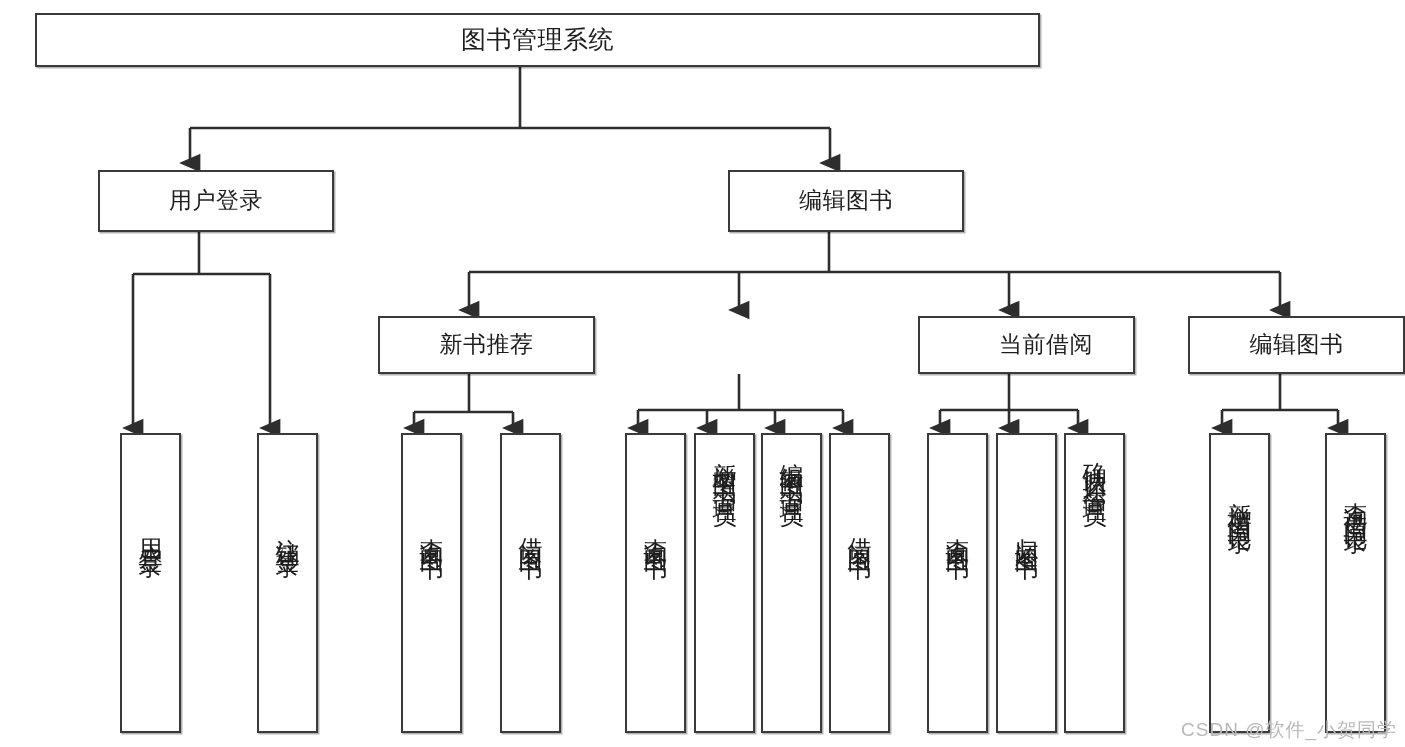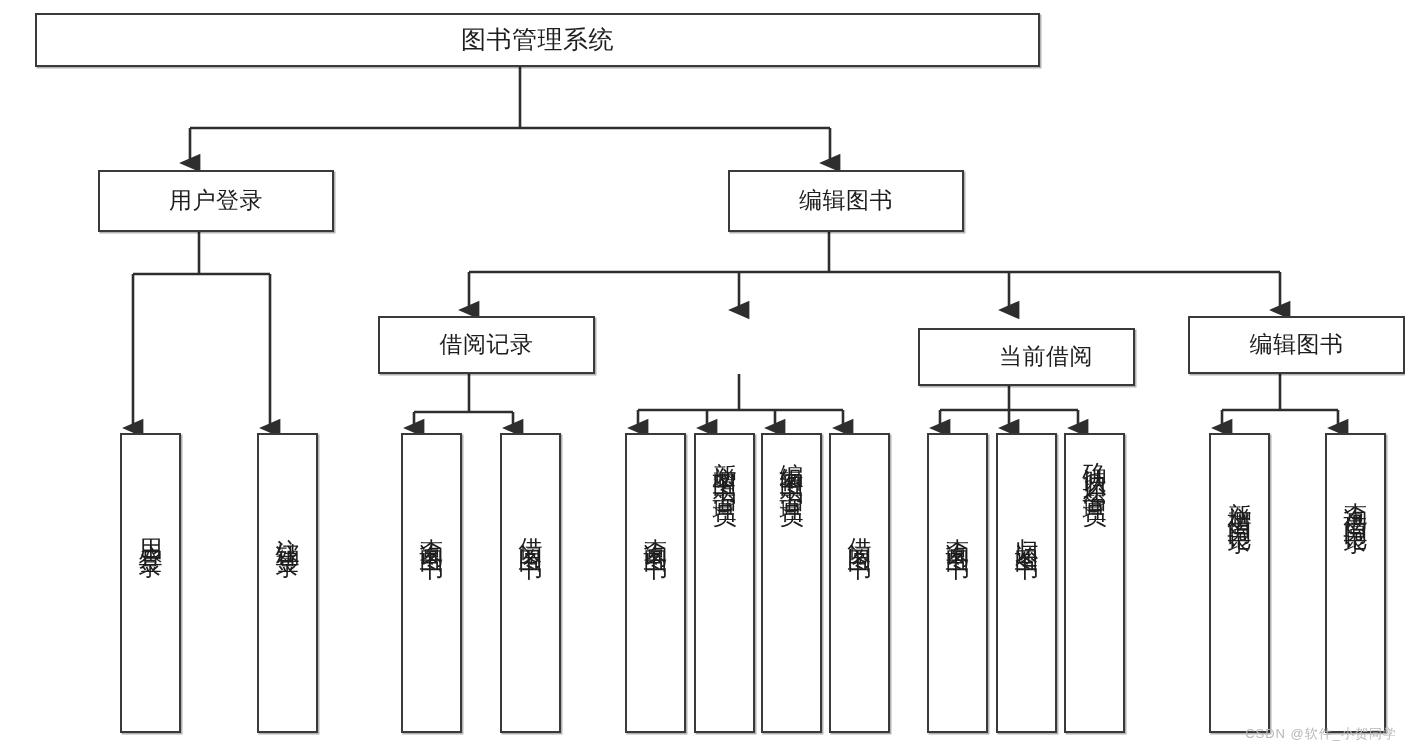--- a/index.html
+++ b/index.html
@@ -68,21 +68,21 @@
     white-space: nowrap;
   }
   .node.leaf.mid .label   { margin-top: 78px; }
   .node.leaf.midlow .label{ margin-top: 42px; }
   .node.leaf.high .label  { margin-top: 2px; }
 
   #watermark {
     position: absolute;
     right: 8px;
     bottom: 4px;
-    font-size: 13px;
+    font-size: 19px;
     color: #b8b8b8;
     letter-spacing: 1px;
     z-index: 5;
     white-space: nowrap;
     font-family: "Liberation Sans", "DejaVu Sans", sans-serif;
   }
 </style>
 </head>
 <body>
 
@@ -148,25 +148,25 @@
 
   <div class="node horiz lvl2" style="left:81px; top:170px; width:236px; height:62px;">
     <span class="label">用户登录</span>
   </div>
 
   <div class="node horiz lvl2" style="left:711px; top:170px; width:236px; height:62px;">
     <span class="label">编辑图书</span>
   </div>
 
   <div class="node horiz lvl3" style="left:361px; top:316px; width:217px; height:58px;">
-    <span class="label">借阅记录</span>
-  </div>
-
-
-  <div class="node horiz lvl3" style="left:901px; top:328px; width:217px; height:58px;padding-left:39px;">
+    <span class="label">新书推荐</span>
+  </div>
+
+
+  <div class="node horiz lvl3" style="left:901px; top:316px; width:217px; height:58px;padding-left:39px;">
     <span class="label">当前借阅</span>
   </div>
 
   <div class="node horiz lvl3" style="left:1171px; top:316px; width:217px; height:58px;">
     <span class="label">编辑图书</span>
   </div>
 
   <div class="node leaf mid" style="left:103px; top:433px; width:61px; height:300px;">
     <span class="label">用户登录</span>
   </div>

